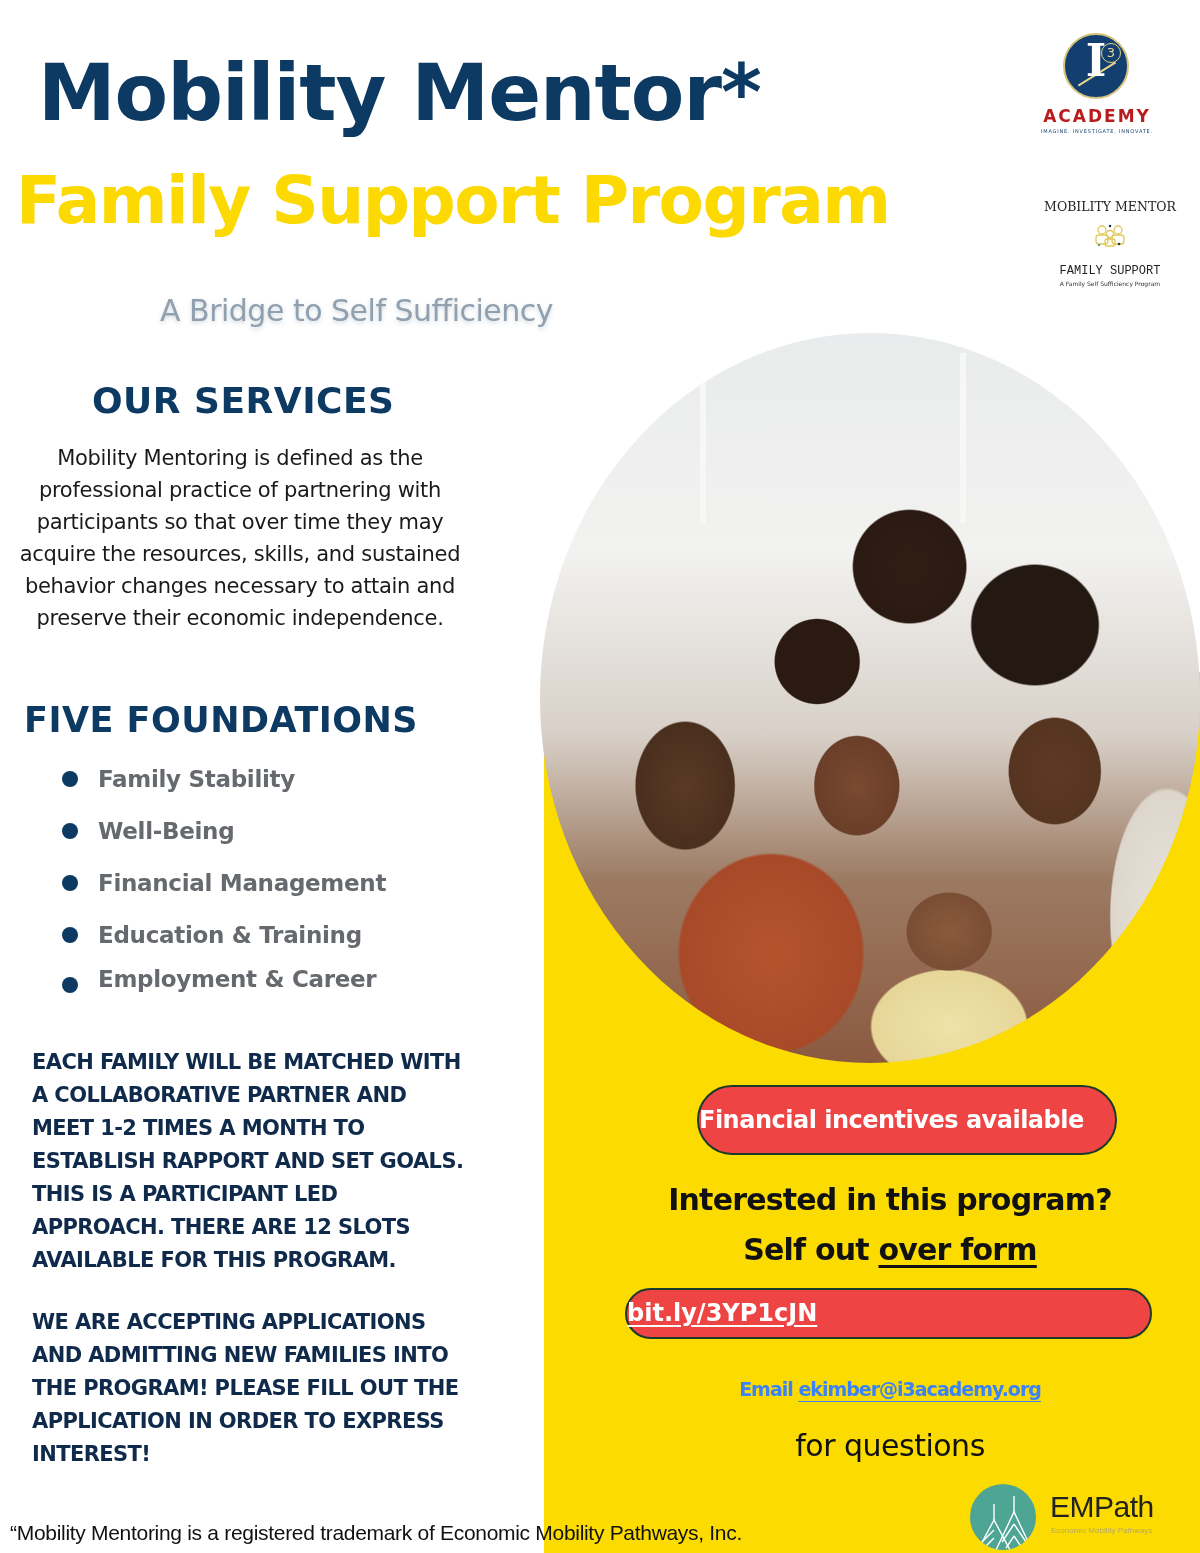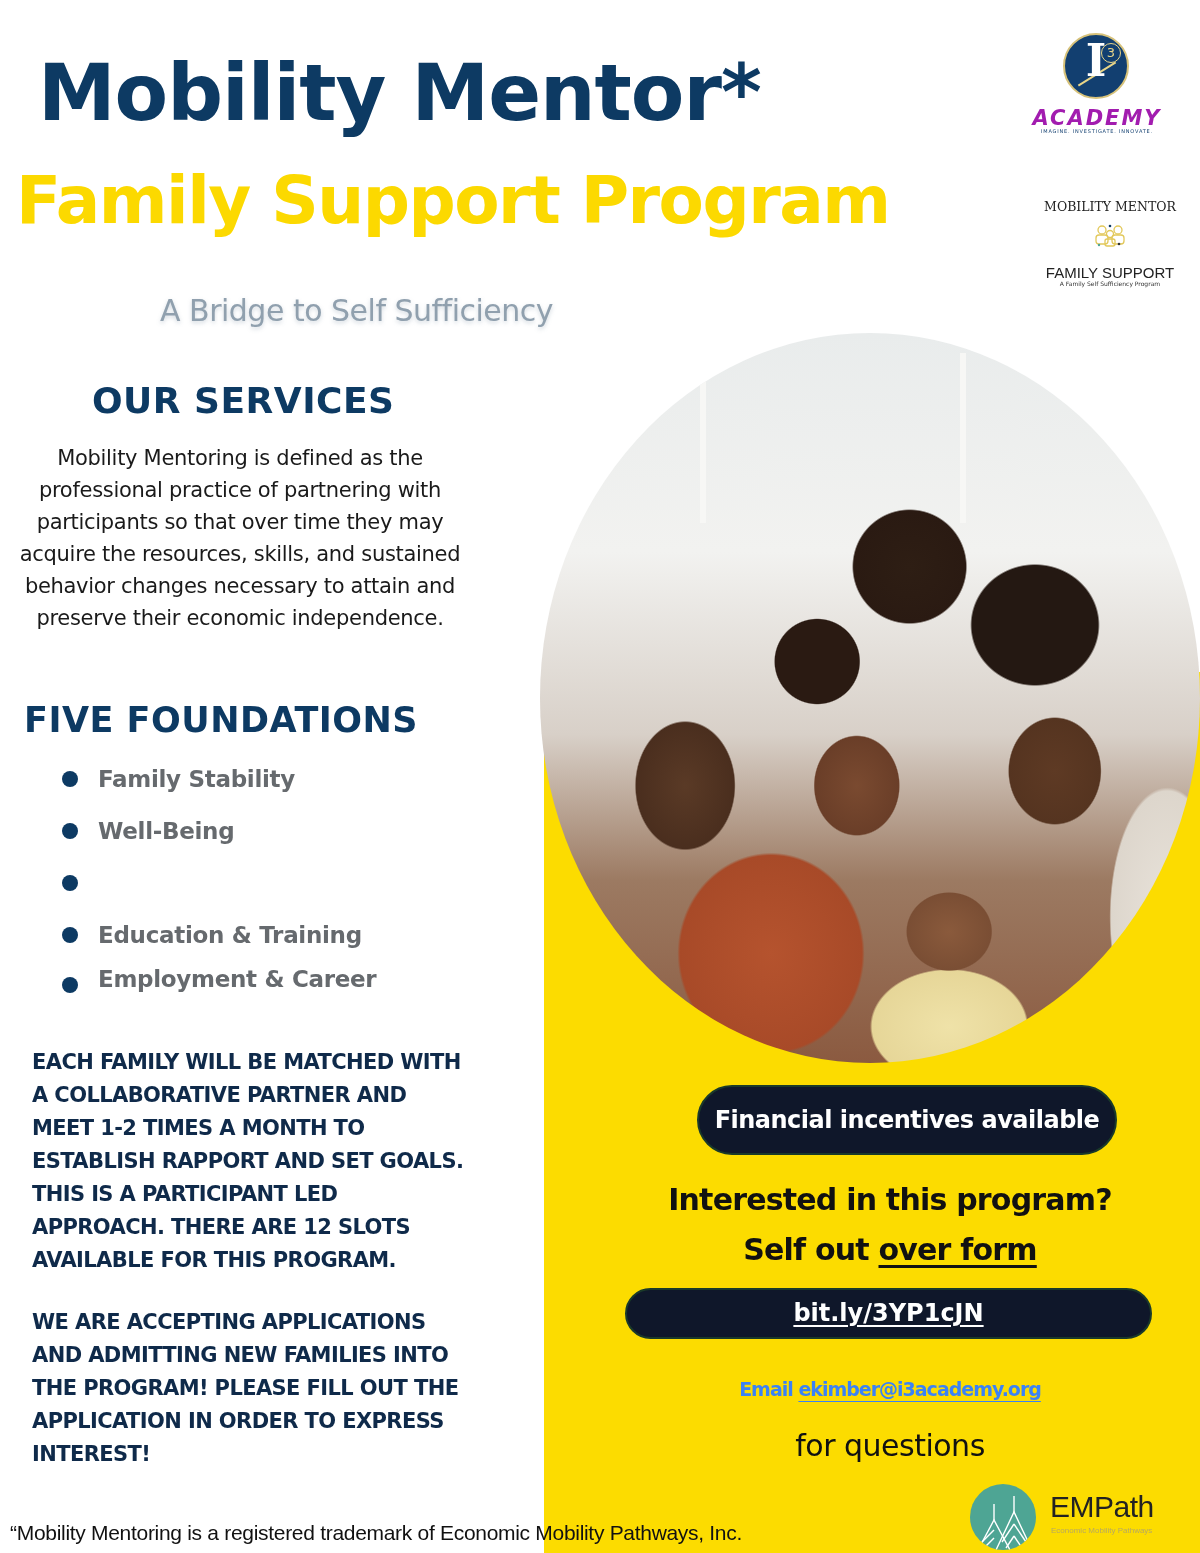--- a/index.html
+++ b/index.html
@@ -70,31 +70,31 @@
   .i3-exp {
     position: absolute; right: 6px; top: 8px; width: 20px; height: 20px; border-radius: 50%;
     border: 1.5px solid #e8d588; color: #e8d588; font-size: 13px; text-align: center; line-height: 17px;
     font-family: "DejaVu Sans", sans-serif;
   }
   .i3-wand {
     position: absolute; left: 10px; top: 38px; width: 44px; height: 2px; background: #e8d588; transform: rotate(-32deg);
   }
   .i3-word {
     position: absolute; left: 0; top: 76px; width: 134px; text-align: center;
-    font-family: "DejaVu Sans", sans-serif; font-weight: bold; font-size: 21px; color: #a21caf; letter-spacing: 2px; font-style: italic;
+    font-family: "DejaVu Sans", sans-serif; font-weight: bold; font-size: 17px; color: #b91c1c; letter-spacing: 2px;
   }
   .i3-tag {
     position: absolute; left: 0; top: 98px; width: 134px; text-align: center;
     font-family: "DejaVu Sans", sans-serif; font-size: 5px; color: #123f70; letter-spacing: 0.8px;
   }
 
   .mm-logo { position: absolute; left: 1040px; top: 200px; width: 140px; height: 95px; text-align: center; }
   .mm-line1 { font-family: "DejaVu Serif", serif; font-size: 12.5px; color: #222; line-height: 14px; letter-spacing: 0; }
   .mm-icon { margin: 10px auto 0; width: 34px; height: 24px; position: relative; }
-  .mm-line2 { position: absolute; left: 0; top: 64px; width: 140px; font-family: Liberation Sans, sans-serif; font-size: 15px; color: #222; }
+  .mm-line2 { position: absolute; left: 0; top: 64px; width: 140px; font-family: Liberation Mono, monospace; font-size: 12px; color: #222; }
   .mm-line3 { position: absolute; left: 0; top: 80px; width: 140px; font-size: 6px; color: #333; font-family: "DejaVu Sans", sans-serif; }
 
   
   .services-heading {
     position: absolute; left: 92px; top: 380px;
     font-family: "DejaVu Sans", sans-serif; font-weight: bold; font-size: 36px; color: #0d3a63; letter-spacing: 0.5px;
   }
   .services-body {
     position: absolute; left: 2px; top: 442px; width: 476px; text-align: center;
     font-family: "DejaVu Sans", sans-serif; font-size: 21px; color: #1a1a1a; line-height: 32px; letter-spacing: -0.3px;
@@ -116,22 +116,22 @@
   .match-text, .accept-text {
     position: absolute; left: 32px; width: 500px;
     font-family: "DejaVu Sans", sans-serif; font-weight: bold; font-size: 21px; color: #0f2a4a;
     line-height: 33px; letter-spacing: -0.6px; white-space: pre-line;
   }
   .match-text { top: 1046px; }
   .accept-text { top: 1306px; }
 
   
   .pill {
-    position: absolute; background: #0f172a; border: 2px solid #1a3a2a; border-radius: 40px;
-    color: #ffffff; text-align: center; font-family: "DejaVu Sans", sans-serif; font-weight: bold;
+    position: absolute; background: #ef4444; border: 2px solid #1a3a2a; border-radius: 40px;
+    color: #ffffff; font-family: "DejaVu Sans", sans-serif; font-weight: bold;
   }
   .pill-incentives { left: 697px; top: 1085px; width: 420px; height: 70px; font-size: 24px; line-height: 66px; letter-spacing: -0.5px; }
   .pill-link { left: 625px; top: 1288px; width: 527px; height: 51px; font-size: 24px; line-height: 47px; }
   .pill-link span { text-decoration: underline; text-underline-offset: 4px; }
 
   .interest-q {
     position: absolute; left: 600px; top: 1182px; width: 580px; text-align: center;
     font-family: "DejaVu Sans", sans-serif; font-weight: bold; font-size: 30px; color: #111; letter-spacing: -0.8px;
   }
   .fill-out {
@@ -215,20 +215,21 @@
   <li class="foundation-item" style="top:4px;">
     <span class="bullet-dot"></span>
     <span class="foundation-label">Family Stability</span>
   </li>
   <li class="foundation-item" style="top:56px;">
     <span class="bullet-dot"></span>
     <span class="foundation-label">Well-Being</span>
   </li>
   <li class="foundation-item" style="top:108px;">
     <span class="bullet-dot"></span>
+    <span class="foundation-label">Financial Management</span>
   </li>
   <li class="foundation-item" style="top:160px;">
     <span class="bullet-dot"></span>
     <span class="foundation-label">Education &amp; Training</span>
   </li>
   <li class="foundation-item" style="top:204px;">
     <span class="bullet-dot" style="margin-top:12px;"></span>
     <span class="foundation-label">Employment &amp; Career</span>
   </li>
 </ul>

